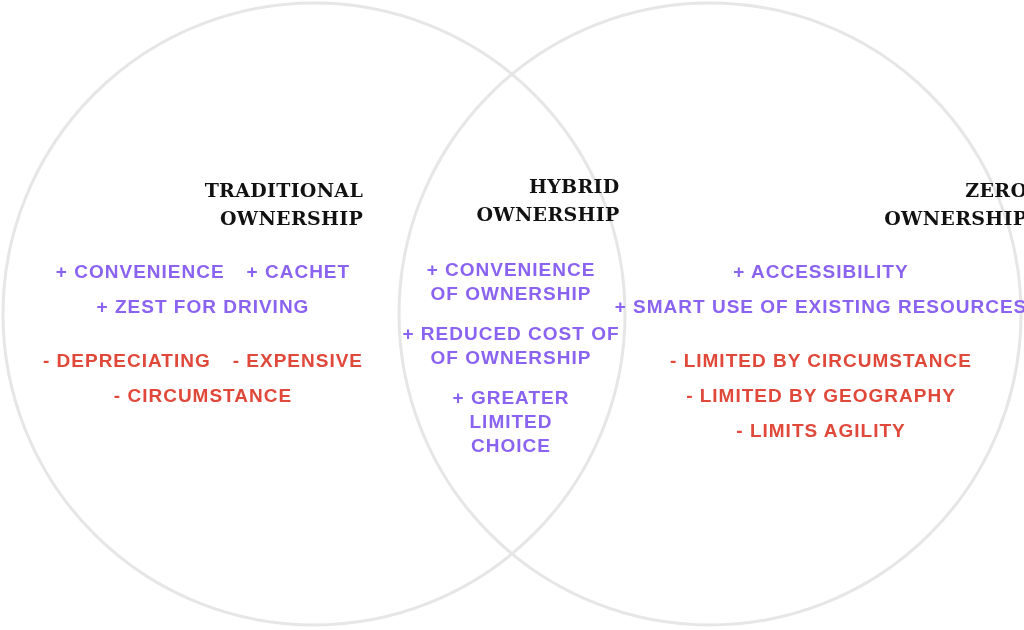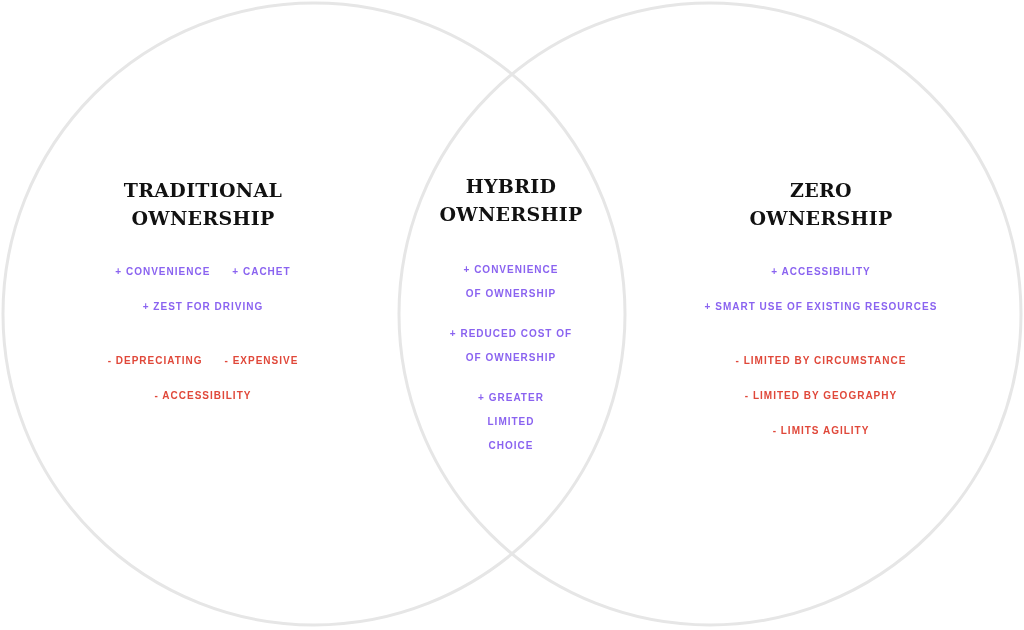--- a/index.html
+++ b/index.html
@@ -27,26 +27,27 @@
     }
     .title {
       font-family: "DejaVu Serif", "Liberation Serif", serif;
       font-weight: bold;
       font-size: 19px;
       line-height: 28px;
       letter-spacing: 0.3px;
       color: #111111;
       margin: 0 0 30px 0;
       white-space: nowrap;
+      text-align: right;
     }
     .title .line { display: block; }
     .item {
       font-family: "Liberation Sans", "DejaVu Sans", sans-serif;
       font-weight: bold;
-      font-size: 10px;
+      font-size: 19px;
       letter-spacing: 1px;
       white-space: nowrap;
     }
     .pro { color: #8a63f0; }
     .con { color: #e0483a; }
     .row {
       display: flex;
       justify-content: center;
       gap: 22px;
       height: 35px;
@@ -75,21 +76,21 @@
   </div>
   <div class="row">
     <span class="item pro">+ ZEST FOR DRIVING</span>
   </div>
   <div class="gap"></div>
   <div class="row">
     <span class="item con">- DEPRECIATING</span>
     <span class="item con">- EXPENSIVE</span>
   </div>
   <div class="row">
-    <span class="item con">- ACCESSIBILITY</span>
+    <span class="item con">- CIRCUMSTANCE</span>
   </div>
 </div>
 
 <div class="region" style="left:511px; top:172px;">
   <div class="title">
     <span class="line">HYBRID</span>
     <span class="line">OWNERSHIP</span>
   </div>
   <div class="stack">
     <div class="stack-block">

